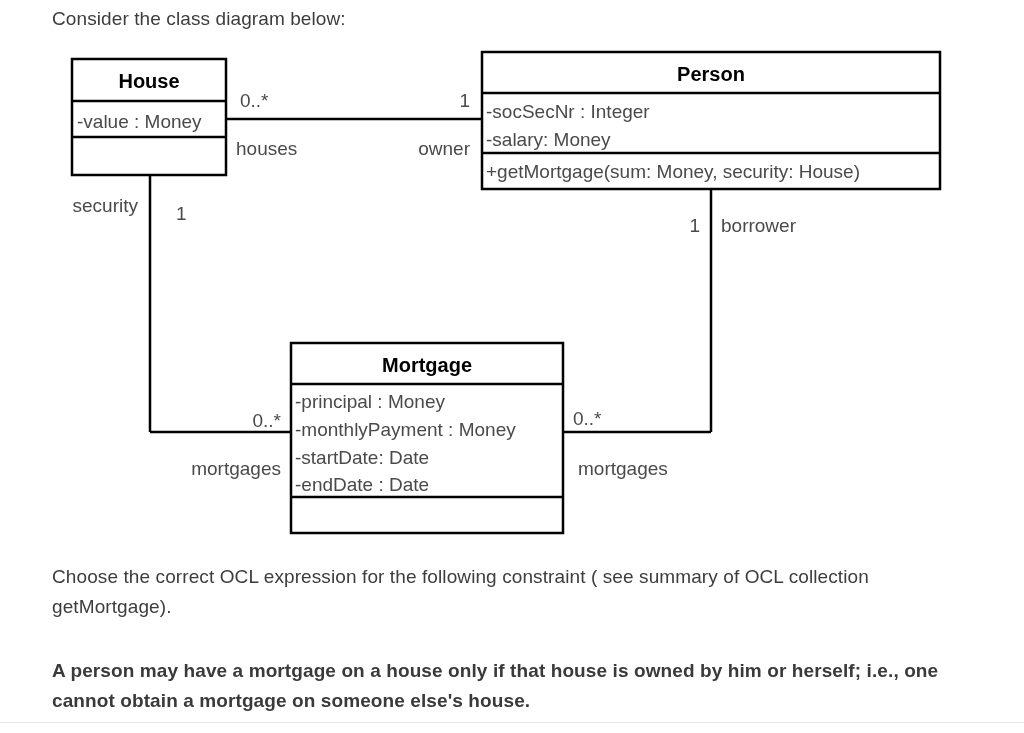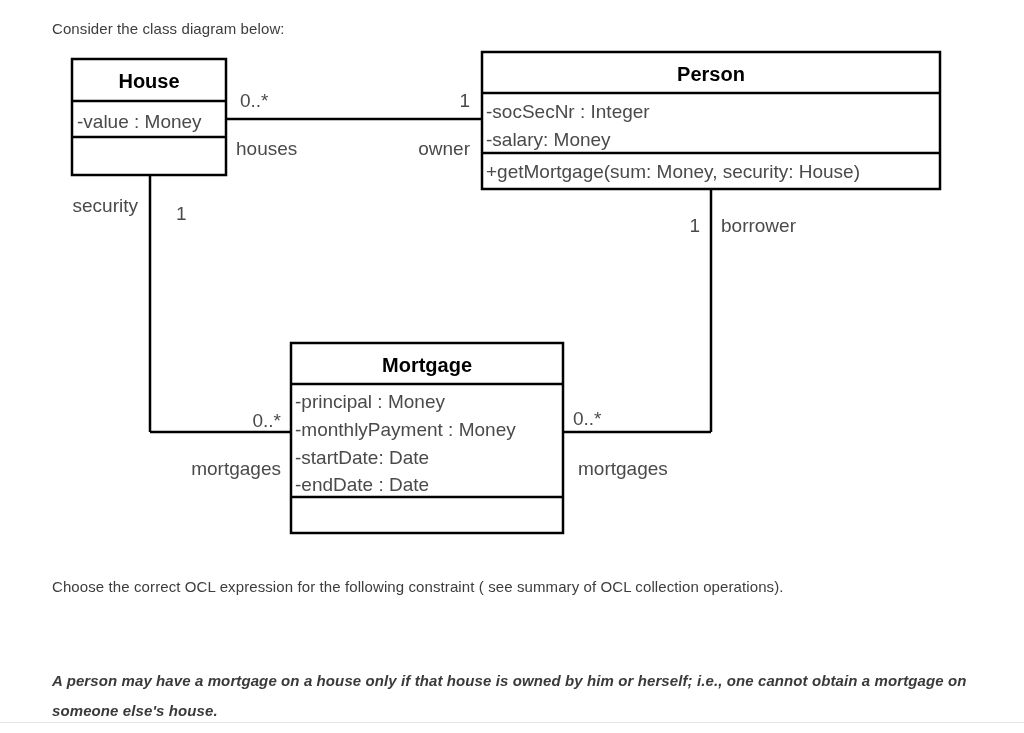--- a/index.html
+++ b/index.html
@@ -12,32 +12,30 @@
     height: 733px;
     font-family: "Liberation Sans", sans-serif;
     color: #3c3c3c;
     position: relative;
     overflow: hidden;
   }
 
   
   .prose {
     position: absolute;
-    font-size: 15px;
+    font-size: 19px;
     line-height: 30px;
     color: #3d3d3d;
     letter-spacing: 0.1px;
-    margin-top: 10px;
   }
   #intro-text { left: 52px; top: 4px; width: 900px; }
   #question-text { left: 52px; top: 562px; width: 930px; }
   #constraint-text {
     left: 52px; top: 656px; width: 940px;
     font-weight: bold;
-    font-style: italic;
     color: #3a3a3a;
   }
 
   
   #class-diagram {
     position: absolute;
     left: 0;
     top: 42px;
     width: 1024px;
     height: 500px;
@@ -119,17 +117,17 @@
     <g>
       <text x="700" y="190" text-anchor="end" font-family="Liberation Sans, sans-serif" font-size="19" fill="#4a4a4a">1</text>
       <text x="721" y="190" font-family="Liberation Sans, sans-serif" font-size="19" fill="#4a4a4a">borrower</text>
       <text x="573" y="383" font-family="Liberation Sans, sans-serif" font-size="19" fill="#4a4a4a">0..*</text>
       <text x="578" y="433" font-family="Liberation Sans, sans-serif" font-size="19" fill="#4a4a4a">mortgages</text>
     </g>
 
   </svg>
 </div>
 
-<div class="prose" id="question-text">Choose the correct OCL expression for the following constraint ( see summary of OCL collection operations).</div>
+<div class="prose" id="question-text">Choose the correct OCL expression for the following constraint ( see summary of OCL collection getMortgage).</div>
 
 <div class="prose" id="constraint-text">A person may have a mortgage on a house only if that house is owned by him or herself; i.e., one cannot obtain a mortgage on someone else's house.</div>
 
 <div id="footer-rule"></div>
 
 </body></html>

